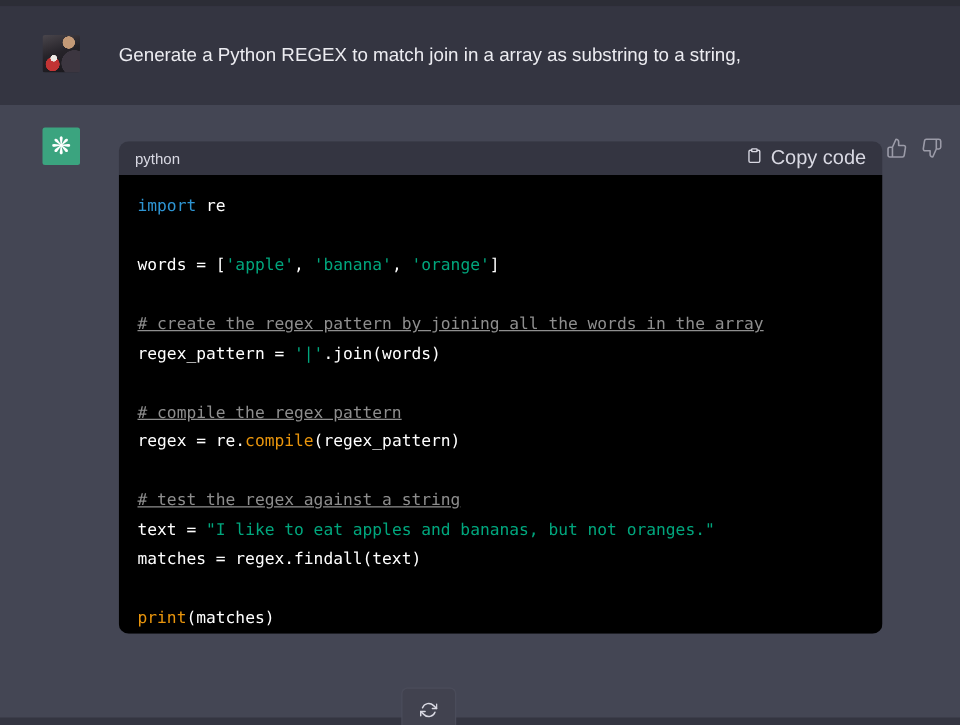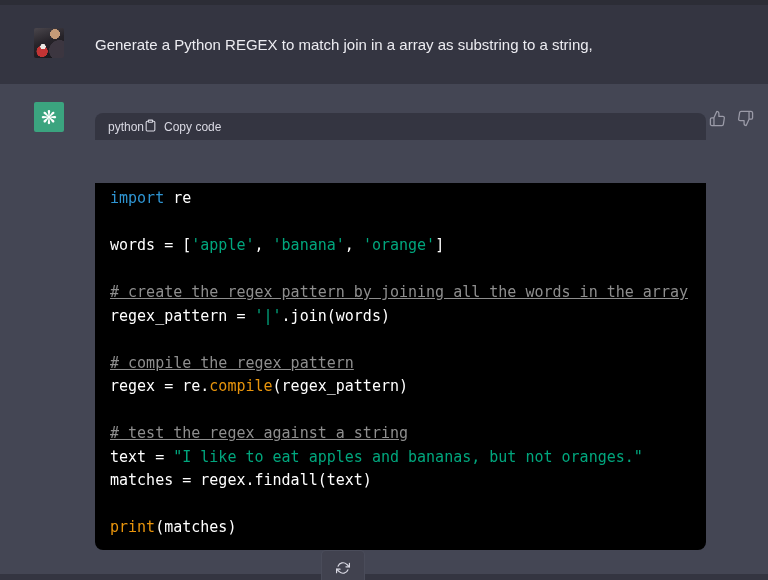--- a/index.html
+++ b/index.html
@@ -58,39 +58,39 @@
   }
   .feedback svg { display:block; cursor:pointer; }
   
   .code-block {
     width:611px; margin-top:11px;
     border-radius:8px; overflow:hidden;
   }
   .code-header {
     height:27px;
     background:var(--bg-code-header);
-    display:flex; align-items:center; 
+    display:flex; align-items:center; justify-content:space-between;
     padding:0 13px;
   }
   .code-lang {
     color:var(--text-secondary); font-size:12px;
   }
   .copy-btn {
     display:flex; align-items:center; gap:7px;
-    color:var(--text-secondary); font-size:12px;
+    color:var(--text-secondary); font-size:16px;
     background:none; border:none; cursor:pointer;
     font-family:"Liberation Sans", sans-serif;
   }
   .code-body {
     background:var(--bg-code);
     height:367px;
-    padding:4px 15px;
+    padding:14px 15px;
     font-family:"DejaVu Sans Mono", monospace;
-    font-size:15px; line-height:23.5px;
-    white-space:pre; overflow:hidden;margin-top:43px;
+    font-size:13px; line-height:23.5px;
+    white-space:pre; overflow:hidden;
   }
   .code-line { min-height:23.5px; }
   .tok-kw  { color:var(--tok-keyword); }
   .tok-str { color:var(--tok-string); }
   .tok-cm  { color:var(--tok-comment);text-decoration:underline; }
   .tok-fn  { color:var(--tok-function); }
   .tok-pl  { color:var(--tok-plain); }
   
   .regenerate-btn {
     position:absolute; left:321px; top:550px;

